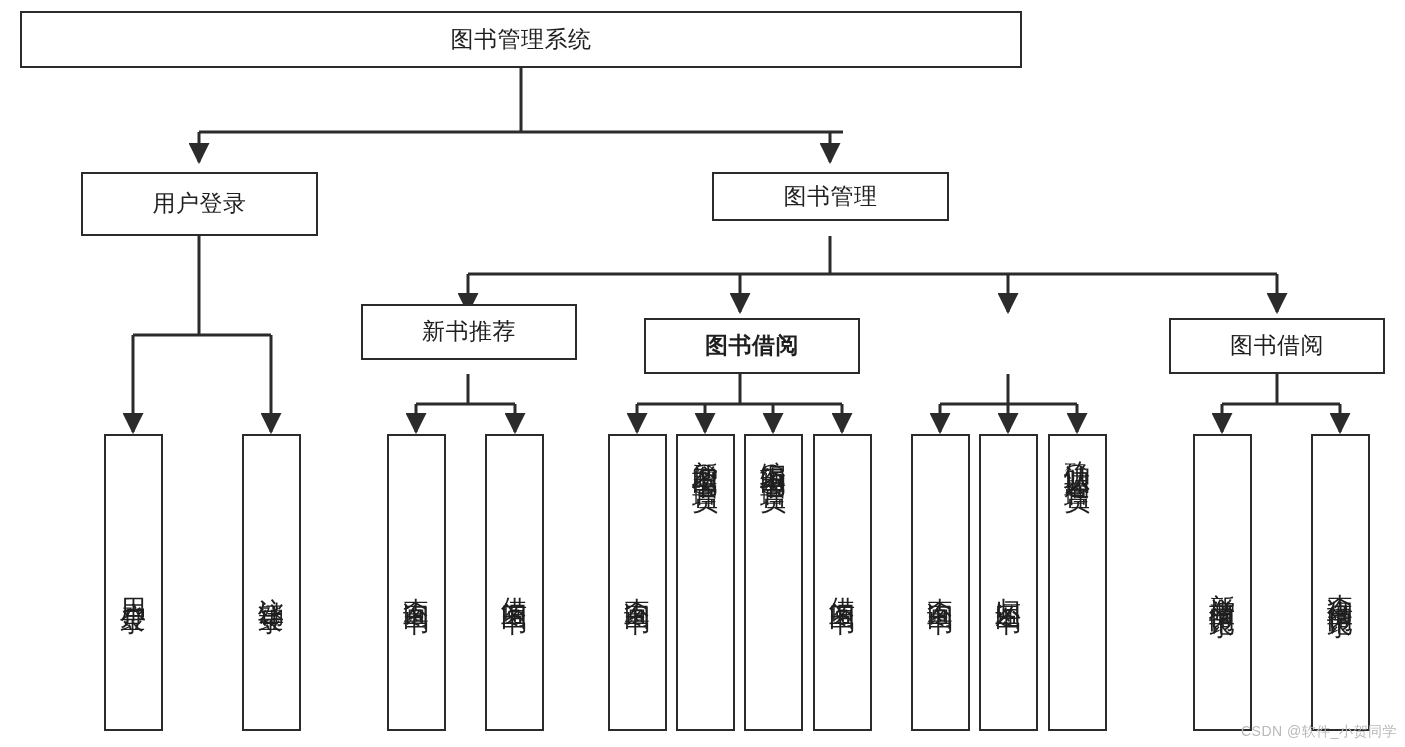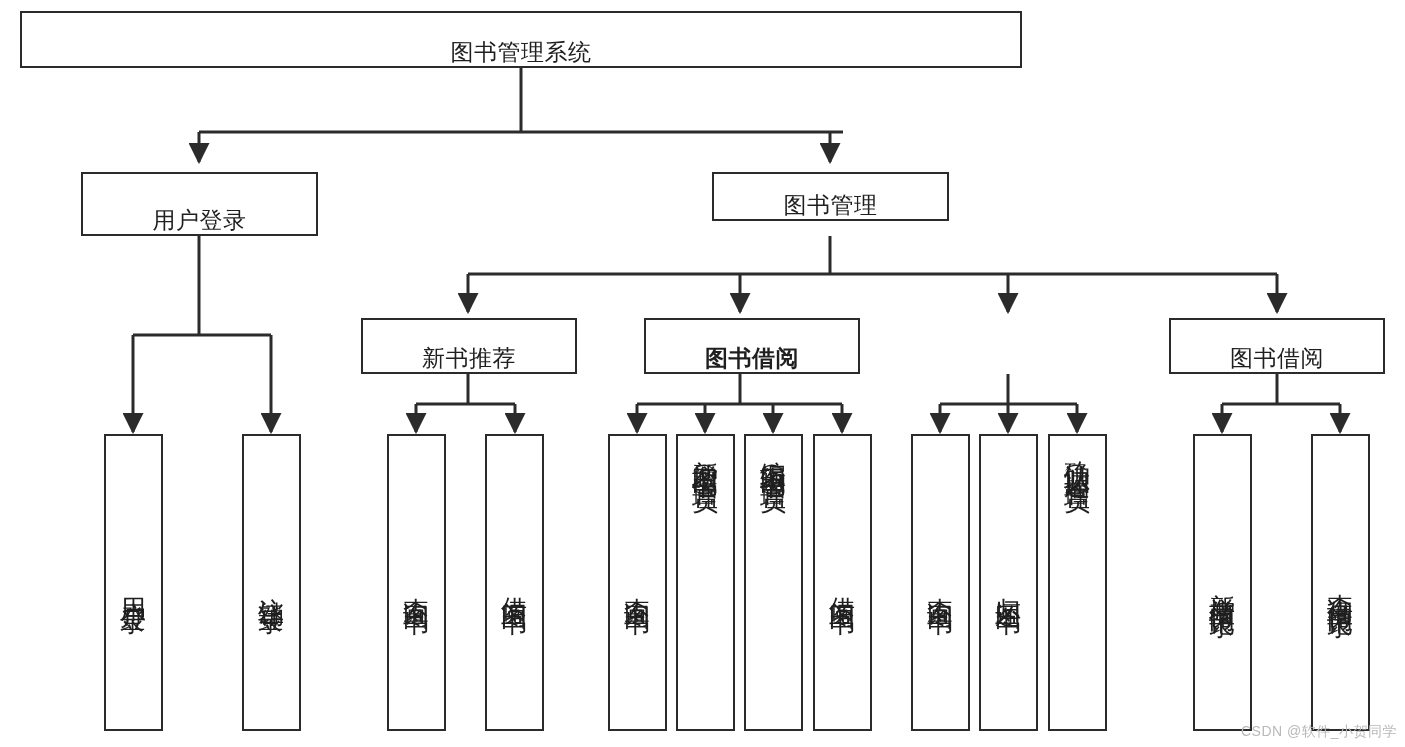--- a/index.html
+++ b/index.html
@@ -24,21 +24,21 @@
     width: 1405px;
     height: 747px;
     pointer-events: none;
   }
   .node {
     position: absolute;
     box-sizing: border-box;
     background: #ffffff;
     border: 2px solid #2b2b2b;
     display: flex;
-    align-items: flex-end;
+    align-items: center;
     justify-content: center;
     color: #1f1f1f;
   }
   .node .label {
     line-height: 1.18;
     text-align: center;
     white-space: pre;
   }
   
   .node.horiz .label {
@@ -131,21 +131,21 @@
   </div>
 
   <div class="node horiz" style="left:81px; top:172px; width:237px; height:64px;">
     <span class="label">用户登录</span>
   </div>
 
   <div class="node horiz" style="left:712px; top:172px; width:237px; height:49px;">
     <span class="label">图书管理</span>
   </div>
 
-  <div class="node horiz" style="left:361px; top:318px; width:216px; height:56px;">
+  <div class="node horiz" style="left:361px; top:304px; width:216px; height:56px;">
     <span class="label">新书推荐</span>
   </div>
 
   <div class="node horiz" style="left:644px; top:318px; width:216px; height:56px;font-weight:bold;">
     <span class="label">图书借阅</span>
   </div>
 
 
   <div class="node horiz" style="left:1169px; top:318px; width:216px; height:56px;">
     <span class="label">图书借阅</span>

